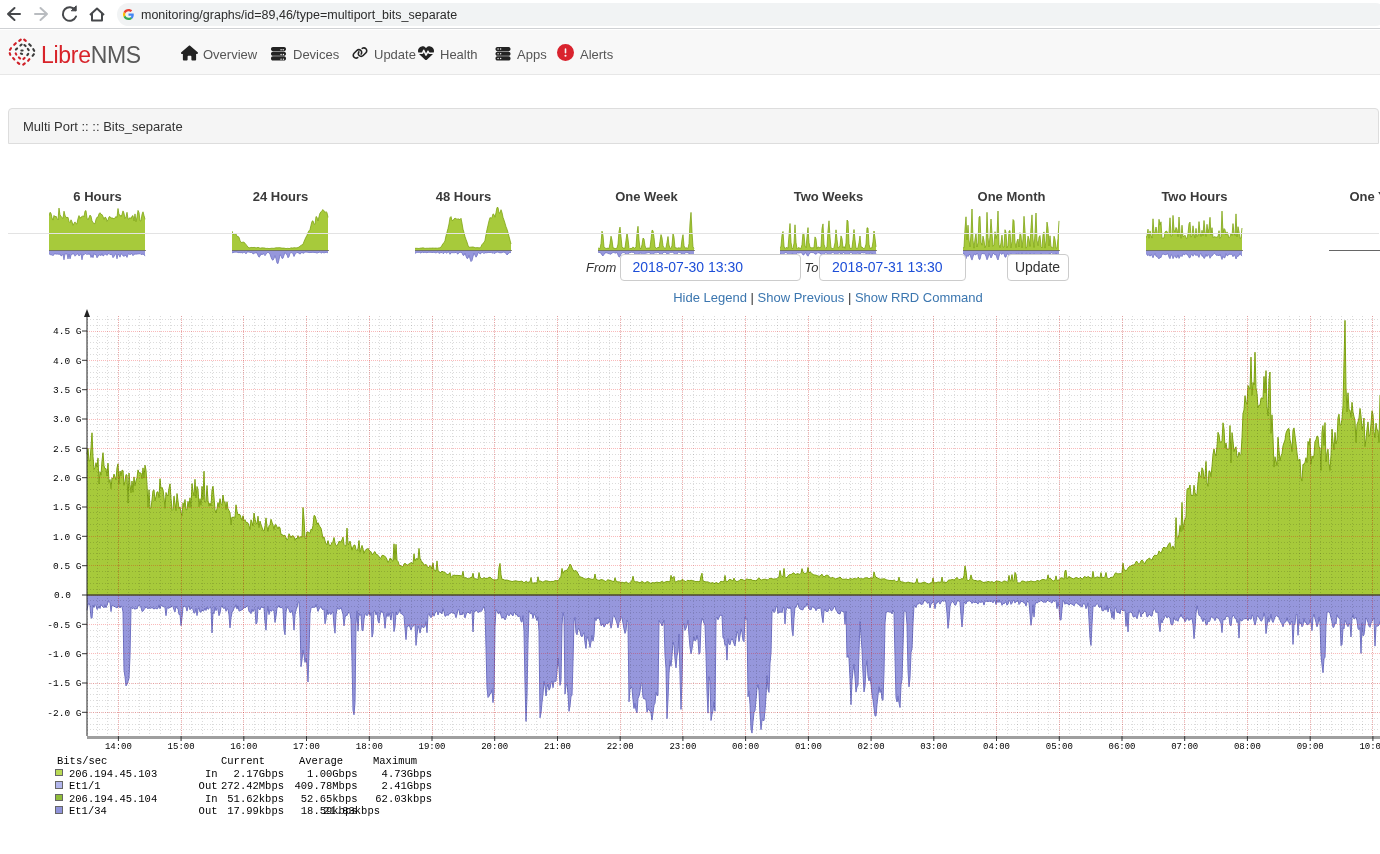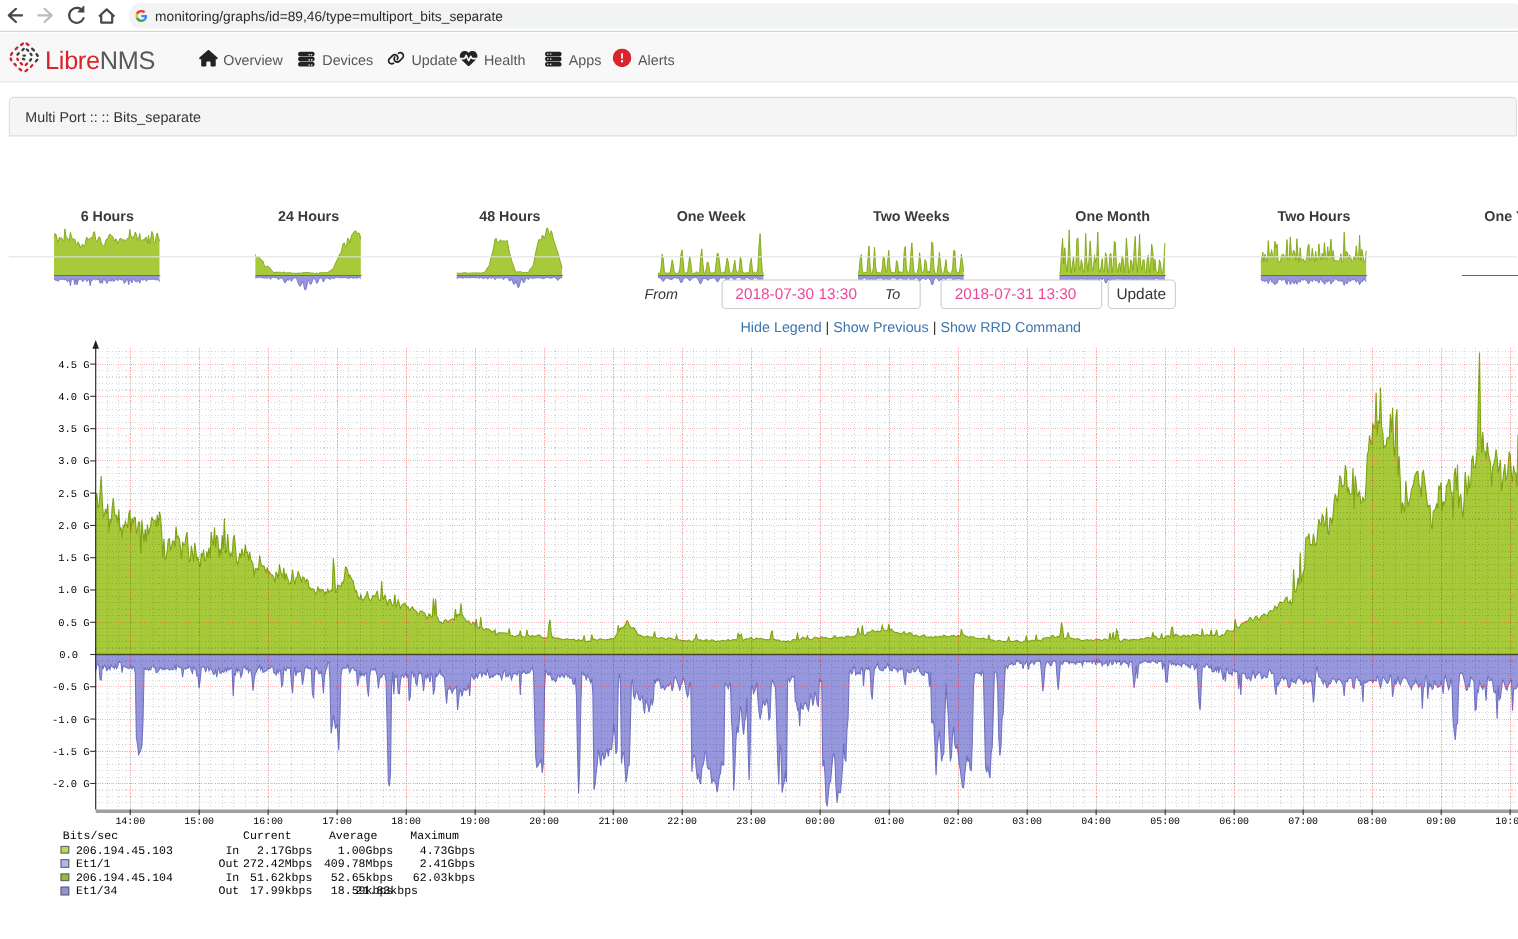--- a/index.html
+++ b/index.html
@@ -6,29 +6,29 @@
 
 #bbar { position:absolute; left:0; top:0; width:1380px; height:29px; background:#fff; border-bottom:1px solid #cfd1d4; }
 #pill { position:absolute; left:117px; top:3px; width:1270px; height:23px; border-radius:12px; background:#f1f3f4; }
 #url { position:absolute; left:141px; top:8px; font-size:12.5px; color:#2b2b2b; }
 
 #nav { position:absolute; left:0; top:30px; width:1380px; height:45px; background:#f8f8f8; border-bottom:1px solid #e7e7e7; }
 .navtxt { position:absolute; top:17px; font-size:13px; color:#555;text-align:right; }
 #logotxt { position:absolute; left:41px; top:12px; font-size:23px; font-weight:normal; letter-spacing:-0.3px; color:#d8232a; }
 #logotxt span { color:#595959; }
 
-#panel { position:absolute; left:8px; top:88px; width:1371px; height:36px; background:#f5f5f5; border:1px solid #ddd; border-radius:4px 4px 0 0;text-align:center; }
+#panel { position:absolute; left:8px; top:108px; width:1371px; height:36px; background:#f5f5f5; border:1px solid #ddd; border-radius:4px 4px 0 0;text-align:center; }
 #panel div { position:absolute; left:14px; top:10px; font-size:13px; color:#333; }
 .thumb { position:absolute; top:147px; width:97px; text-align:center;margin-top:42px; }
 .ttitle { font-size:13px; font-weight:bold; color:#3a3a3a; line-height:15px; margin-bottom:0; }
 #sep { position:absolute; left:8px; top:233px; width:1371px; border-top:1px solid #e3e3e3; }
 
 .flabel { position:absolute; top:260px; font-size:13px; color:#333;font-style:italic; }
 .finput { position:absolute; top:253.5px; height:27px; background:#fff; border:1px solid #ccc; border-radius:4px;
-  font-size:14px; color:#ec4899; padding-left:12px; line-height:25px; font-family:"Liberation Sans",sans-serif;margin-left:36px; }
+  font-size:14px; color:#1d4ed8; padding-left:12px; line-height:25px; font-family:"Liberation Sans",sans-serif; }
 #btn { position:absolute; left:1006.5px; top:253.5px; width:62px; height:27px; background:#fff; border:1px solid #ccc;
   border-radius:4px; font-size:14px; color:#333; text-align:center; line-height:25px; }
 #links { position:absolute; left:0; top:290px; width:1656px; text-align:center; font-size:13px; color:#3b76af; }
 #links span { color:#333; }
 
 .lg { position:absolute; font-family:"Liberation Mono",monospace; font-size:10.5px; color:#000; white-space:pre; }
 .lg.r { text-align:right; }
 .sq { position:absolute; width:7.5px; height:7.5px; border:1px solid #666; }
 </style></head>
 <body>

